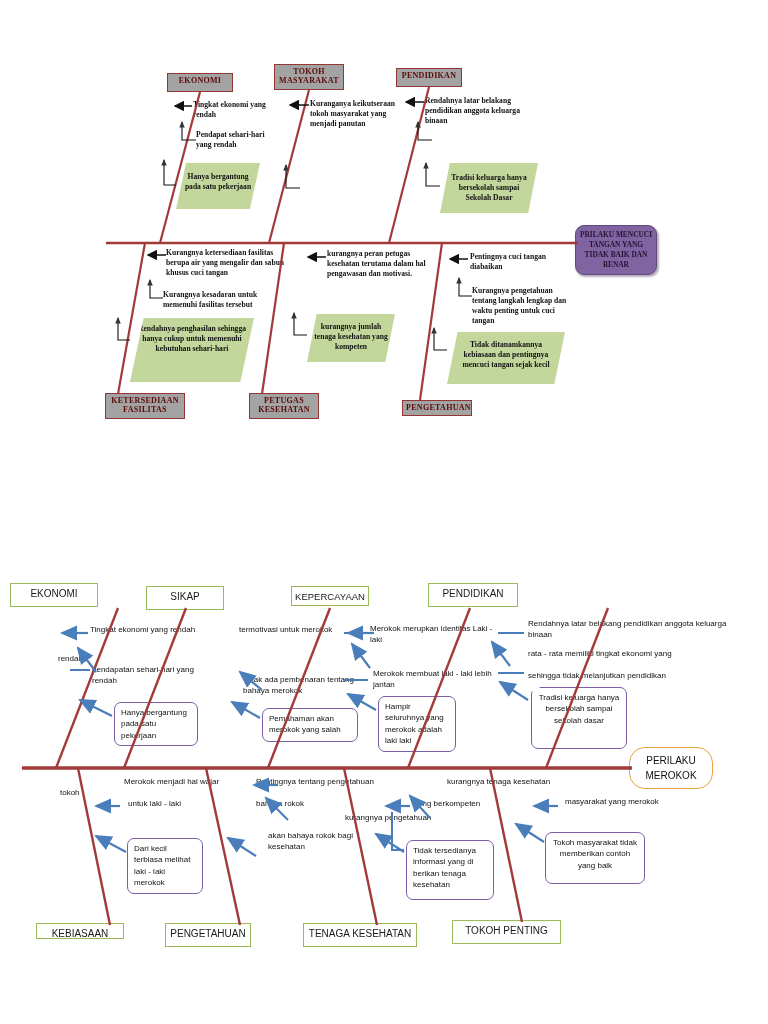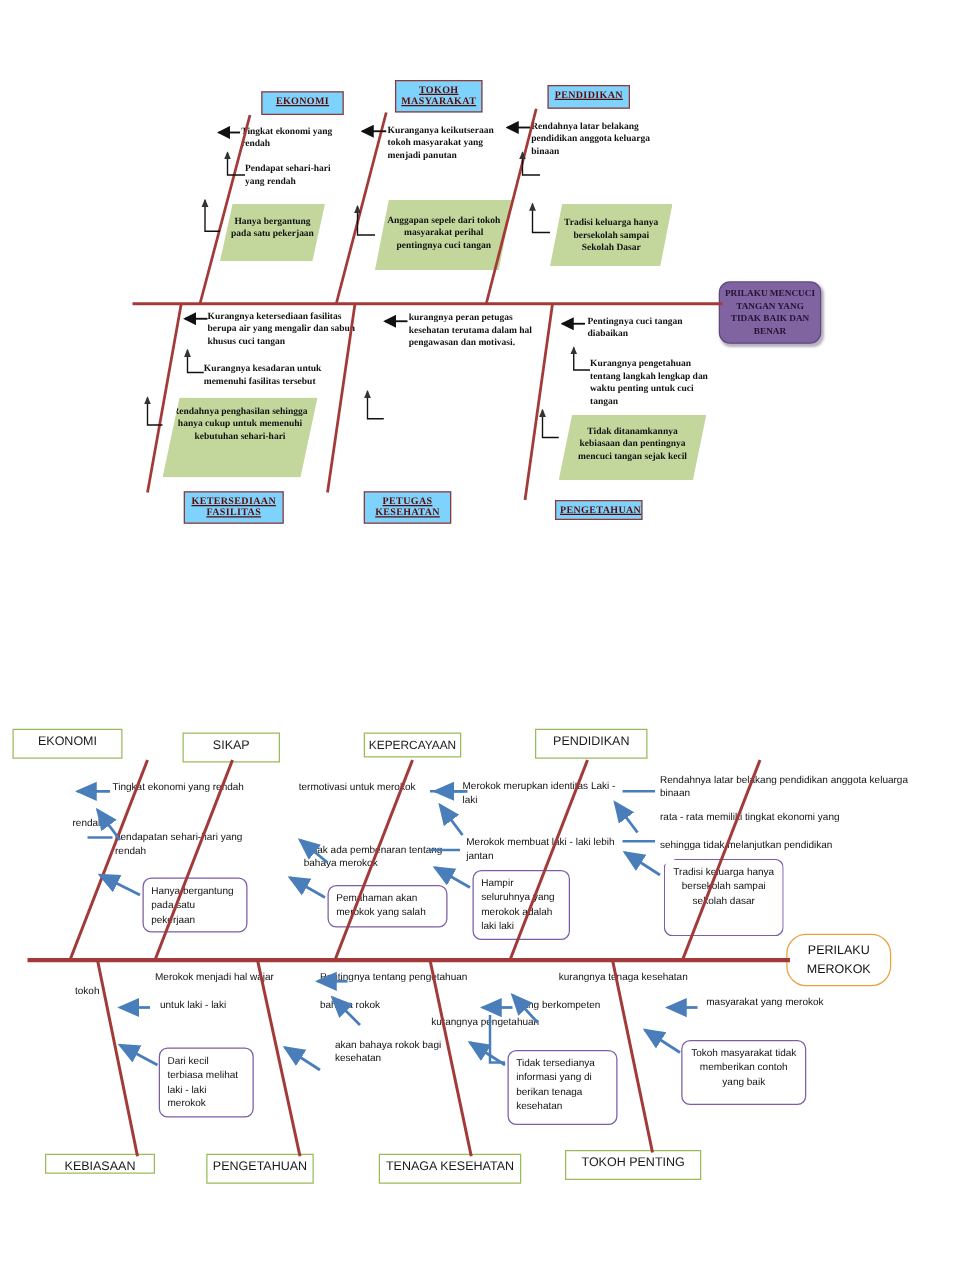--- a/index.html
+++ b/index.html
@@ -22,33 +22,31 @@
     height: 1024px;
   }
 
   
   #diagram-top {
     position: absolute;
     left: 0; top: 0; width: 768px; height: 460px;
   }
   #diagram-top .cat-header {
     position: absolute;
-    background: #7dd3fc;
+    background: #a3a3a3;
     border: 1px solid #943634;
     color: #5b0a08;
     font-family: "Liberation Serif", serif;
     font-weight: bold;
     font-size: 8px;
     letter-spacing: .3px;
     text-align: center;
     line-height: 1.15;
     padding: 2px 3px;
     box-sizing: border-box;
-    text-decoration: underline;
-    margin-left: 42px;
   }
   #diagram-top .cause-text {
     position: absolute;
     font-family: "Liberation Serif", serif;
     font-weight: bold;
     font-size: 7.6px;
     line-height: 1.32;
     color: #111111;
   }
   #diagram-top .para-box {
@@ -166,38 +164,38 @@
 
     <div class="cause-text" style="left:193px; top:100px; width:80px;">Tingkat ekonomi yang rendah</div>
     <div class="cause-text" style="left:196px; top:130px; width:86px;">Pendapat sehari-hari yang rendah</div>
     <div class="cause-text" style="left:310px; top:99px; width:98px;">Kuranganya keikutseraan tokoh masyarakat yang menjadi panutan</div>
     <div class="cause-text" style="left:425px; top:96px; width:108px;">Rendahnya latar belakang pendidikan anggota keluarga binaan</div>
 
     <div class="para-box" style="left:176px; top:163px; width:84px; height:46px;
                 clip-path: polygon(12% 0, 100% 0, 88% 100%, 0 100%);">
       <div class="para-label" style="top:9px;">Hanya bergantung pada satu pekerjaan</div>
     </div>
-    <div class="para-box" style="left:300px; top:160px; width:110px; height:56px;
-                clip-path: polygon(10% 0, 100% 0, 90% 100%, 0 100%);">
-      <div class="para-label" style="top:11px;">Anggapan sepele dari tokoh masyarakat perihal pentingnya cuci tangan</div>
-    </div>
     <div class="para-box" style="left:440px; top:163px; width:98px; height:50px;
                 clip-path: polygon(10% 0, 100% 0, 90% 100%, 0 100%);">
       <div class="para-label" style="top:10px;">Tradisi keluarga hanya bersekolah sampai Sekolah Dasar</div>
     </div>
 
     <div class="cause-text" style="left:166px; top:248px; width:124px;">Kurangnya ketersediaan fasilitas berupa air yang mengalir dan sabun khusus cuci tangan</div>
     <div class="cause-text" style="left:163px; top:290px; width:120px;">Kurangnya kesadaran untuk memenuhi fasilitas tersebut</div>
     <div class="cause-text" style="left:327px; top:249px; width:104px;">kurangnya peran petugas kesehatan terutama dalam hal pengawasan dan motivasi.</div>
     <div class="cause-text" style="left:470px; top:252px; width:102px;">Pentingnya cuci tangan diabaikan</div>
     <div class="cause-text" style="left:472px; top:286px; width:104px;">Kurangnya pengetahuan tentang langkah lengkap dan waktu penting untuk cuci tangan</div>
 
     <div class="para-box" style="left:130px; top:318px; width:124px; height:64px;
                 clip-path: polygon(11% 0, 100% 0, 89% 100%, 0 100%);">
       <div class="para-label" style="top:6px;">Rendahnya penghasilan sehingga hanya cukup untuk memenuhi kebutuhan sehari-hari</div>
+    </div>
+    <div class="para-box" style="left:307px; top:314px; width:88px; height:48px;
+                clip-path: polygon(11% 0, 100% 0, 89% 100%, 0 100%);">
+      <div class="para-label" style="top:8px;">kurangnya jumlah tenaga kesehatan yang kompeten</div>
     </div>
     <div class="para-box" style="left:447px; top:332px; width:118px; height:52px;
                 clip-path: polygon(9% 0, 100% 0, 91% 100%, 0 100%);">
       <div class="para-label" style="top:8px;">Tidak ditanamkannya kebiasaan dan pentingnya mencuci tangan sejak kecil</div>
     </div>
   </div>
 
   <div id="diagram-bottom">
 
     <div class="cat-header" style="left:10px; top:23px; width:88px; height:24px;">EKONOMI</div>

